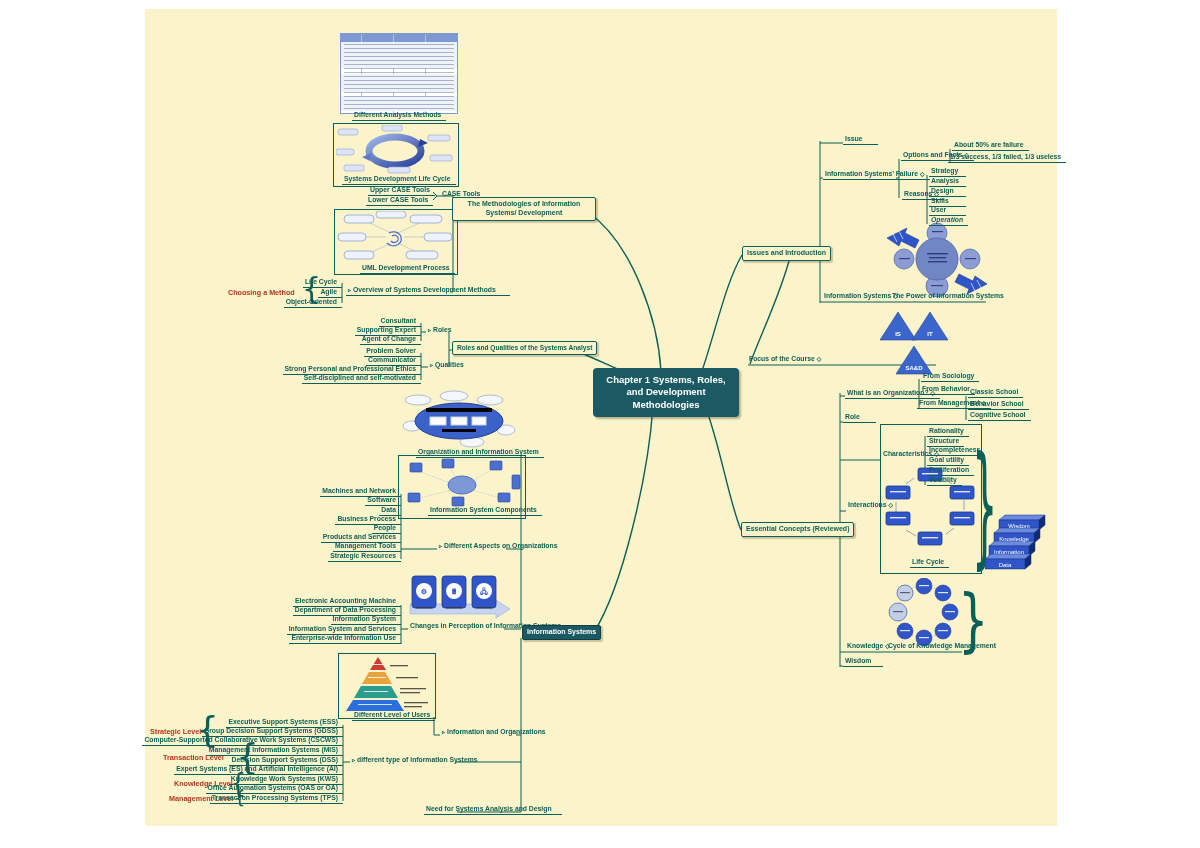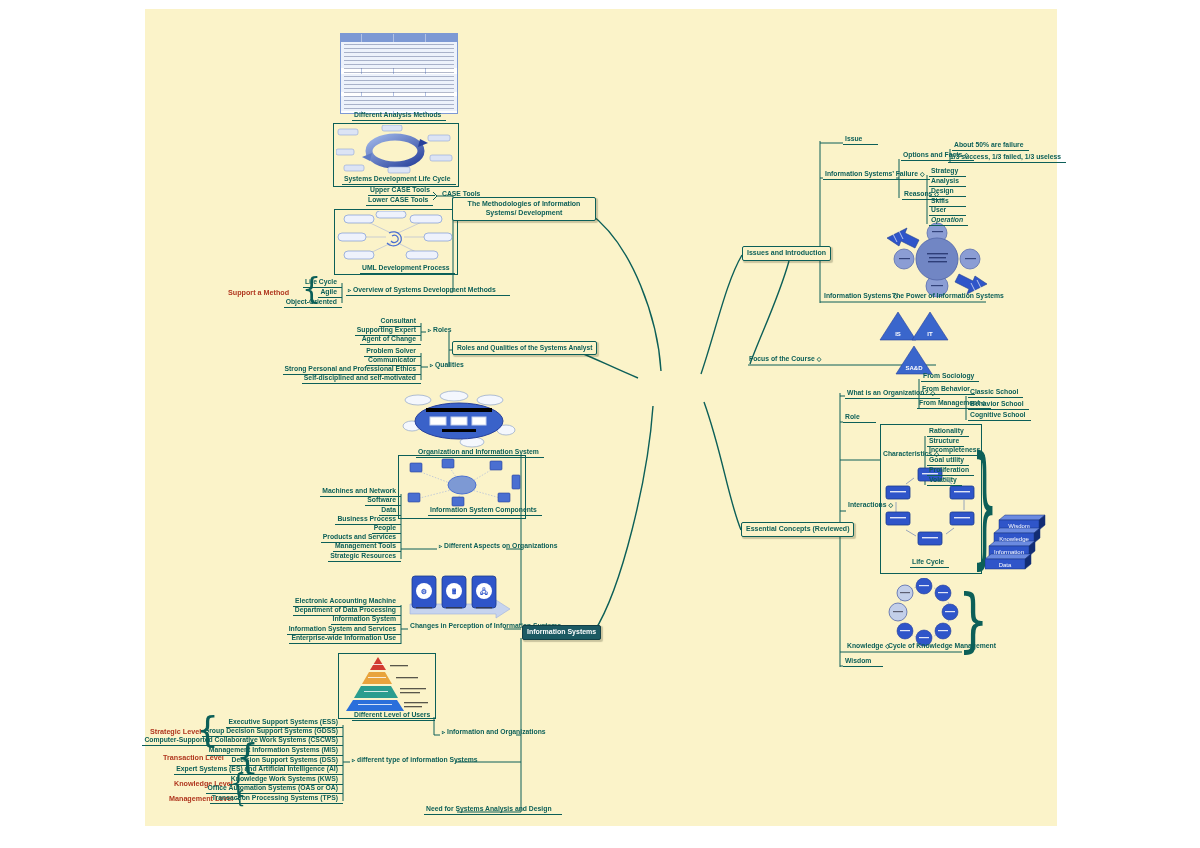--- a/index.html
+++ b/index.html
@@ -90,20 +90,21 @@
         <path d="M966,396 L966,420"></path>
     <path d="M840,422 L843,422"></path>
         <path d="M840,460 L881,460"></path>
         <path d="M925,436 L925,485"></path>
     <path d="M840,511 L846,511"></path>
         <path d="M840,652 L962,652"></path>
         <path d="M840,666 L843,666"></path>
   </g>
 </svg>
 
+<div class="central">Chapter 1 Systems, Roles, and Development Methodologies</div>
 
 <div id="mtable">
   <div class="col" style="left:20px"></div>
       <div class="col" style="left:52px"></div>
       <div class="col" style="left:84px"></div>
   <div class="band" style="top:8px;height:26px"></div>
   <div class="band" style="top:40px;height:18px"></div>
   <div class="band" style="top:62px;height:15px"></div>
   <div class="txt"></div>
 </div>
@@ -157,21 +158,21 @@
         <rect x="74" y="4" width="32" height="8" rx="4"></rect>
     <rect x="2" y="22" width="28" height="8" rx="4"></rect>
         <rect x="88" y="22" width="28" height="8" rx="4"></rect>
     <rect x="8" y="40" width="30" height="8" rx="4"></rect>
         <rect x="70" y="40" width="32" height="8" rx="4"></rect>
     <rect x="40" y="0" width="30" height="7" rx="3.5"></rect>
   </g>
 </svg>
 <div class="lbl" style="left:360px;top:264px"><span>UML Development Process</span></div>
 
-<div class="red" style="left:228px;top:288px">Support a Method</div>
+<div class="red" style="left:228px;top:288px">Choosing a Method</div>
 <div class="brace" style="left:302px;top:274px;font-size:30px">{</div>
 <div class="lbl r" style="right:858px;top:278px"><span>Life Cycle</span></div>
 <div class="lbl r" style="right:858px;top:288px"><span>Agile</span></div>
 <div class="lbl r" style="right:858px;top:298px"><span>Object-Oriented</span></div>
 <div class="lbl" style="left:346px;top:286px;padding-right:14px"><span class="mk">▹</span><span>Overview of Systems Development Methods</span></div>
 
 <div class="lbl r" style="right:779px;top:317px"><span>Consultant</span></div>
 <div class="lbl r" style="right:779px;top:326px"><span>Supporting Expert</span></div>
 <div class="lbl r" style="right:779px;top:335px"><span>Agent of Change</span></div>
 <div class="lbl nb" style="left:426px;top:326px"><span class="mk">▹</span><span>Roles</span></div>

